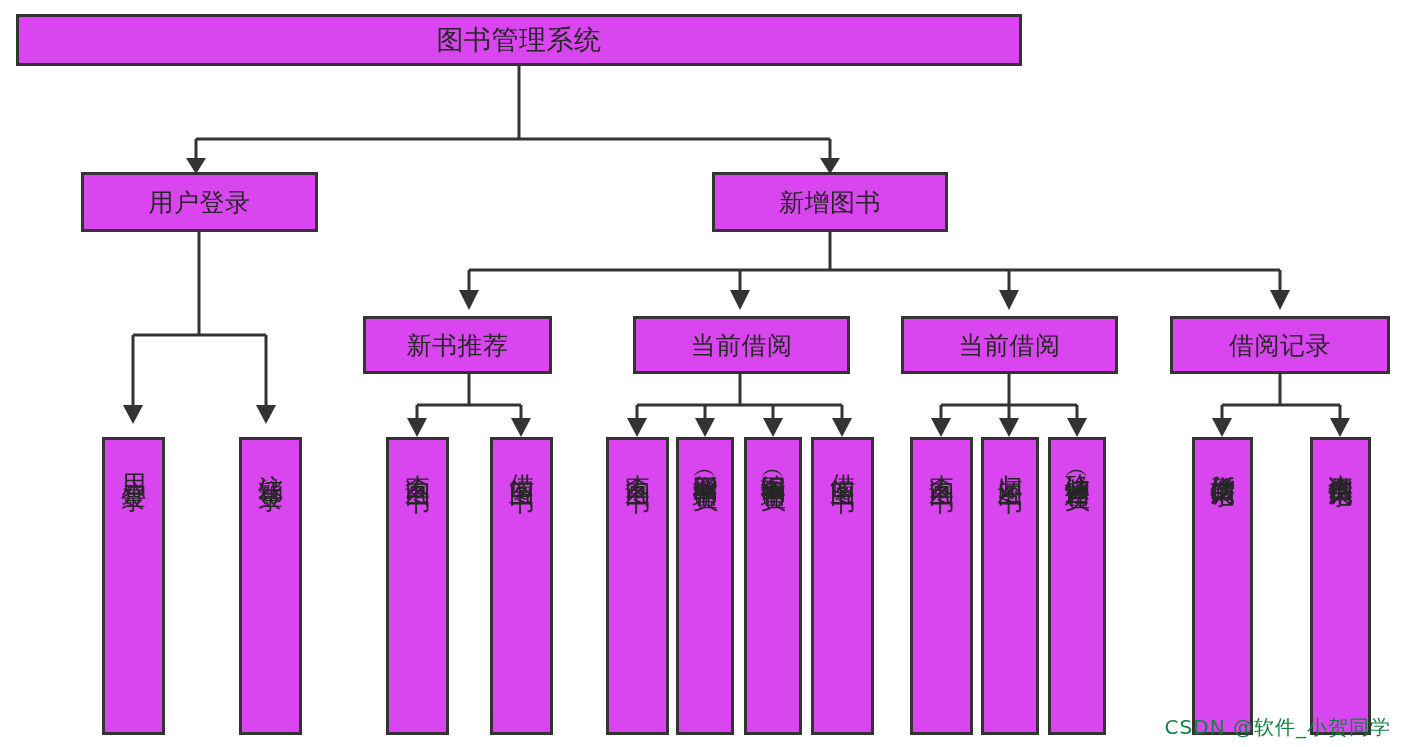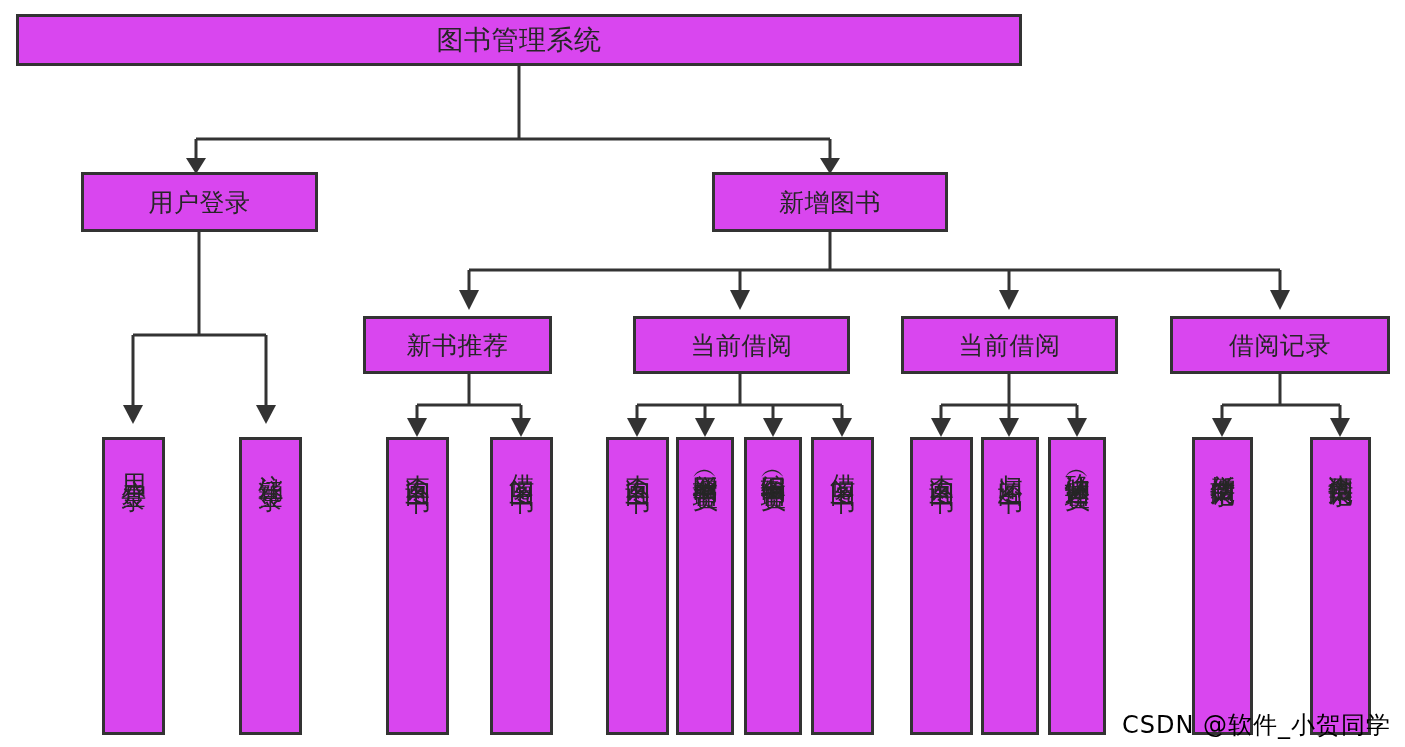--- a/index.html
+++ b/index.html
@@ -66,22 +66,22 @@
     letter-spacing:5px;
     white-space:nowrap;
   }
   .node.leaf.long .label{ letter-spacing:2px; }
 
   
   #watermark{
     position:absolute;
     right:14px;
     bottom:6px;
-    font-size:24px;
-    color:#000000;
+    font-size:20px;
+    color:#15803d;
     letter-spacing:1px;
     z-index:5;
     white-space:nowrap;
   }
 </style>
 </head>
 <body>
 
 <div id="diagram">
 

